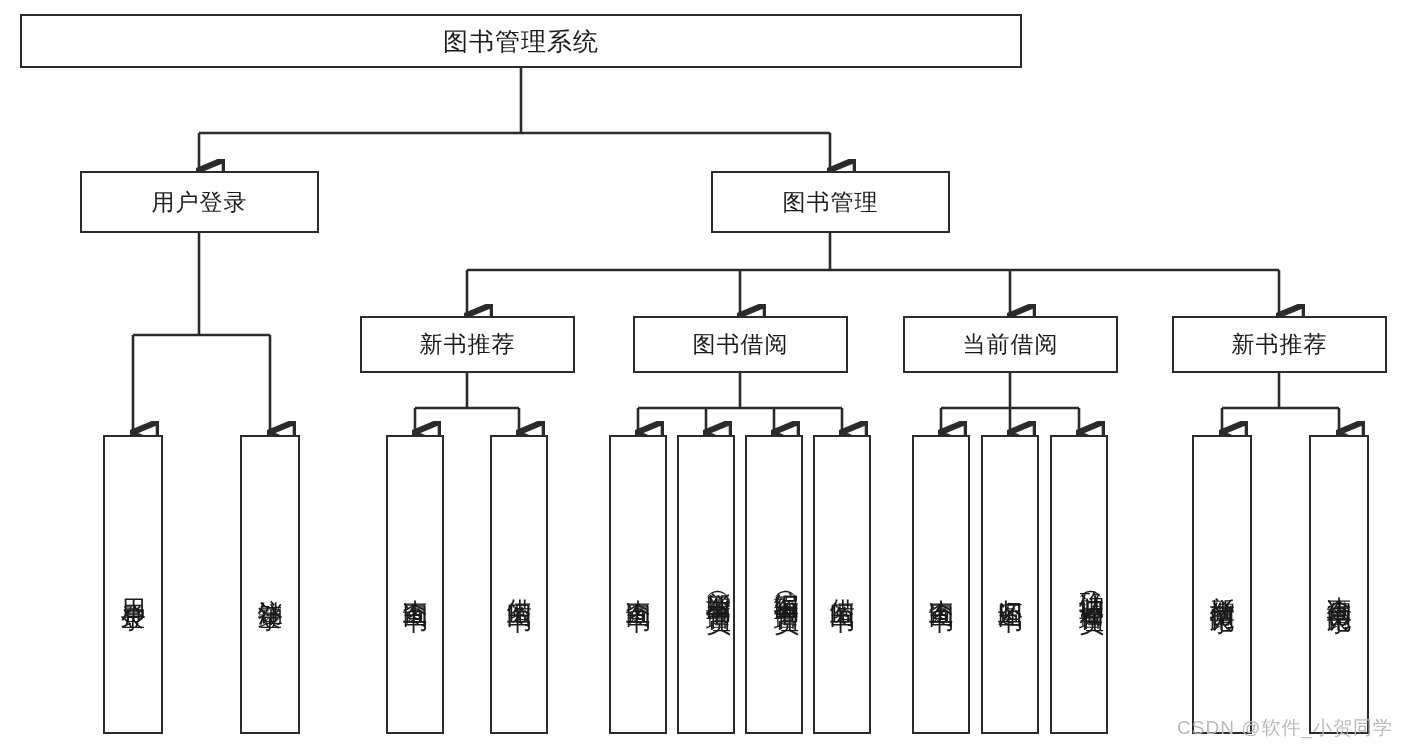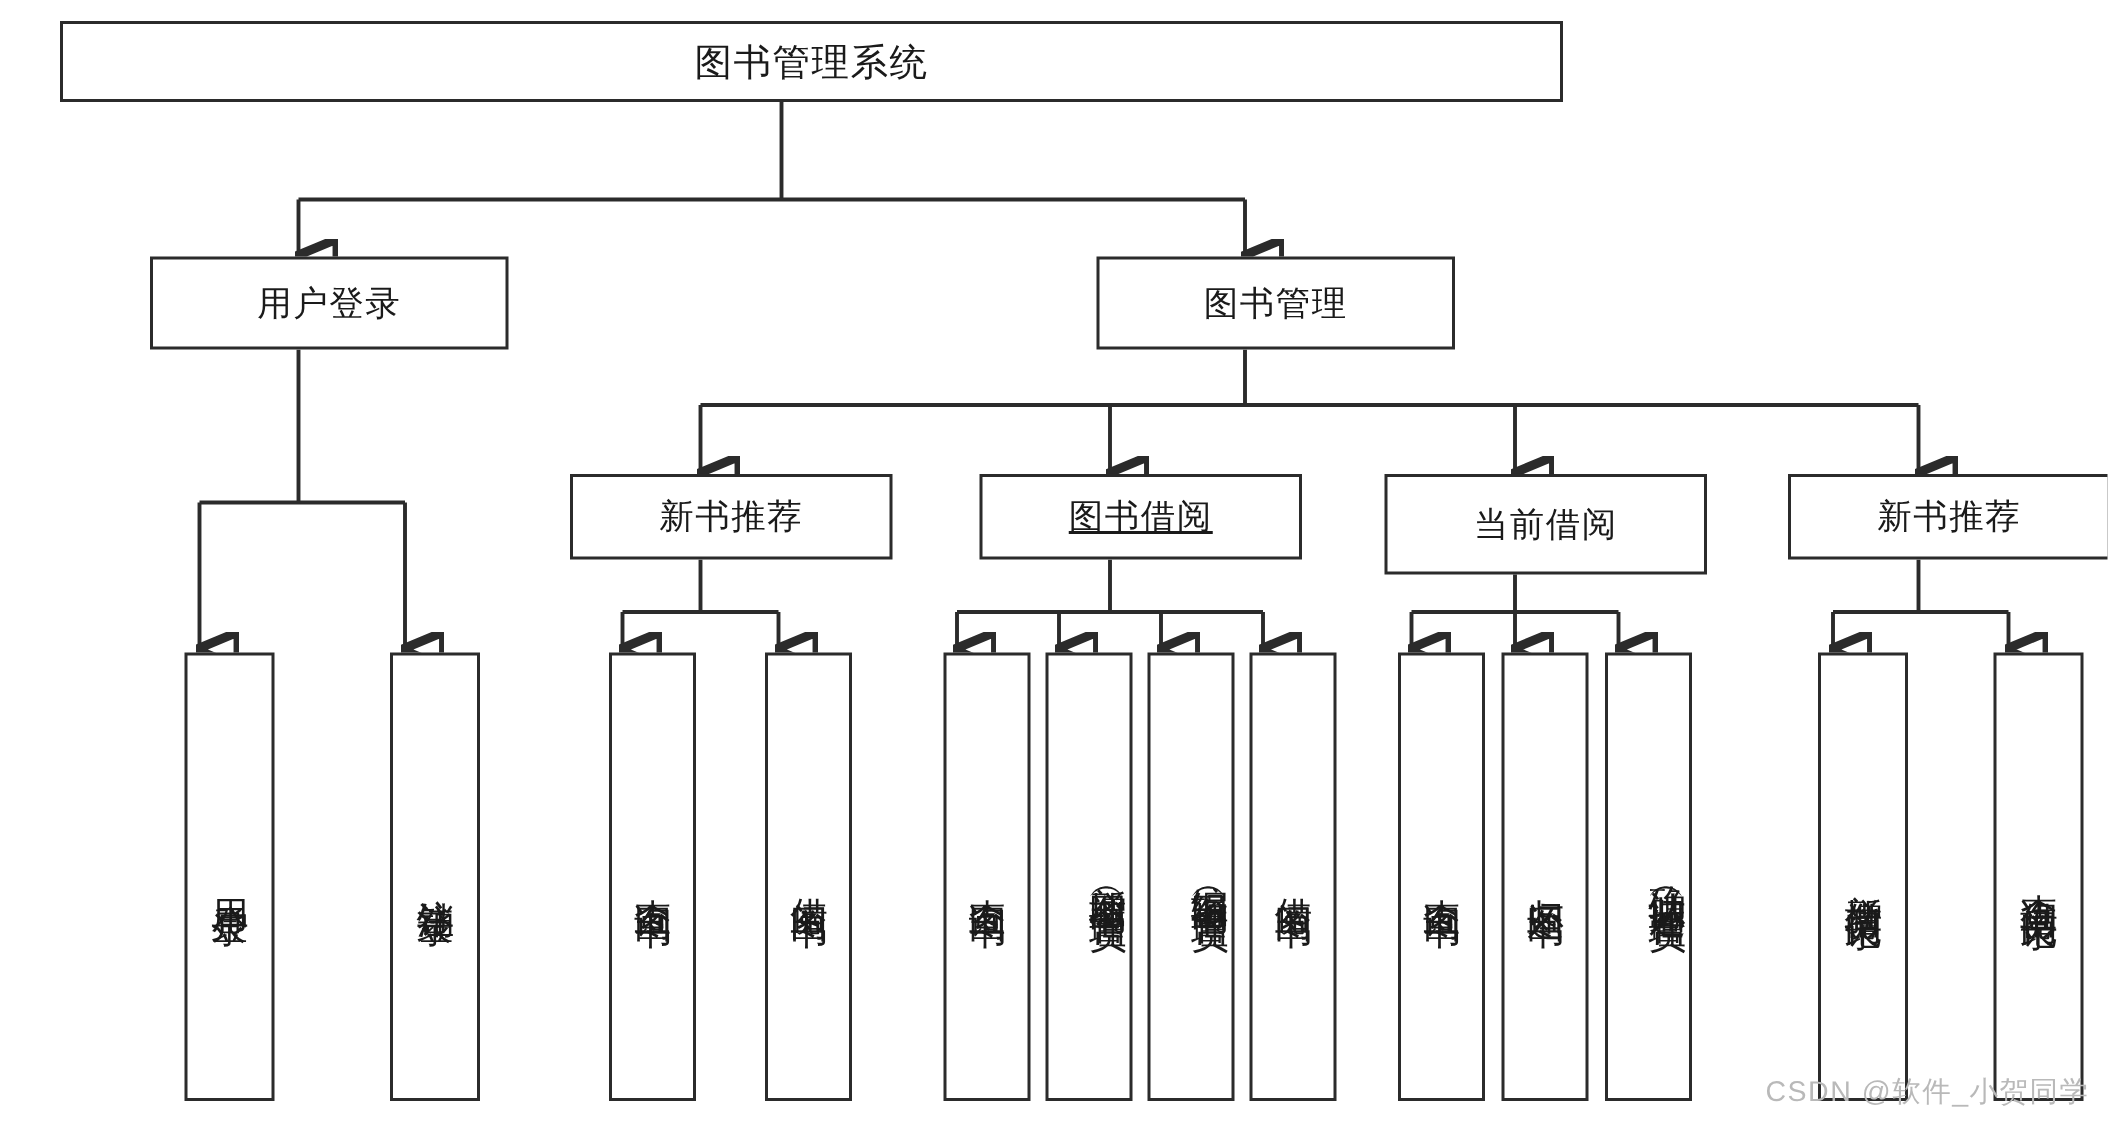--- a/index.html
+++ b/index.html
@@ -18,21 +18,20 @@
   }
   .node{
     position:absolute;
     box-sizing:border-box;
     background:#ffffff;
     border:2.5px solid #2b2b2b;
     display:flex;
     align-items:center;
     justify-content:center;
     color:#1a1a1a;
-    margin-left:20px;
   }
   .node-root{
     font-size:25px;
     letter-spacing:1px;
   }
   .node-l1{
     font-size:23px;
     letter-spacing:1px;
   }
   .node-l2{
@@ -147,25 +146,25 @@
   </div>
 
   <div class="node node-l1" style="left:711px;top:171px;width:239px;height:62px;">
     <span>图书管理</span>
   </div>
 
   <div class="node node-l2" style="left:360px;top:316px;width:215px;height:57px;">
     <span>新书推荐</span>
   </div>
 
-  <div class="node node-l2" style="left:633px;top:316px;width:215px;height:57px;text-decoration:underline;">
+  <div class="node node-l2" style="left:633px;top:316px;width:215px;height:57px;">
     <span>图书借阅</span>
   </div>
 
-  <div class="node node-l2" style="left:903px;top:316px;width:215px;height:67px;">
+  <div class="node node-l2" style="left:903px;top:316px;width:215px;height:57px;">
     <span>当前借阅</span>
   </div>
 
   <div class="node node-l2" style="left:1172px;top:316px;width:215px;height:57px;">
     <span>新书推荐</span>
   </div>
 
   <div class="node node-leaf align-center" style="left:103px;top:435px;width:60px;height:299px;">
     <span class="leaf-text">用户登录</span>
   </div>

